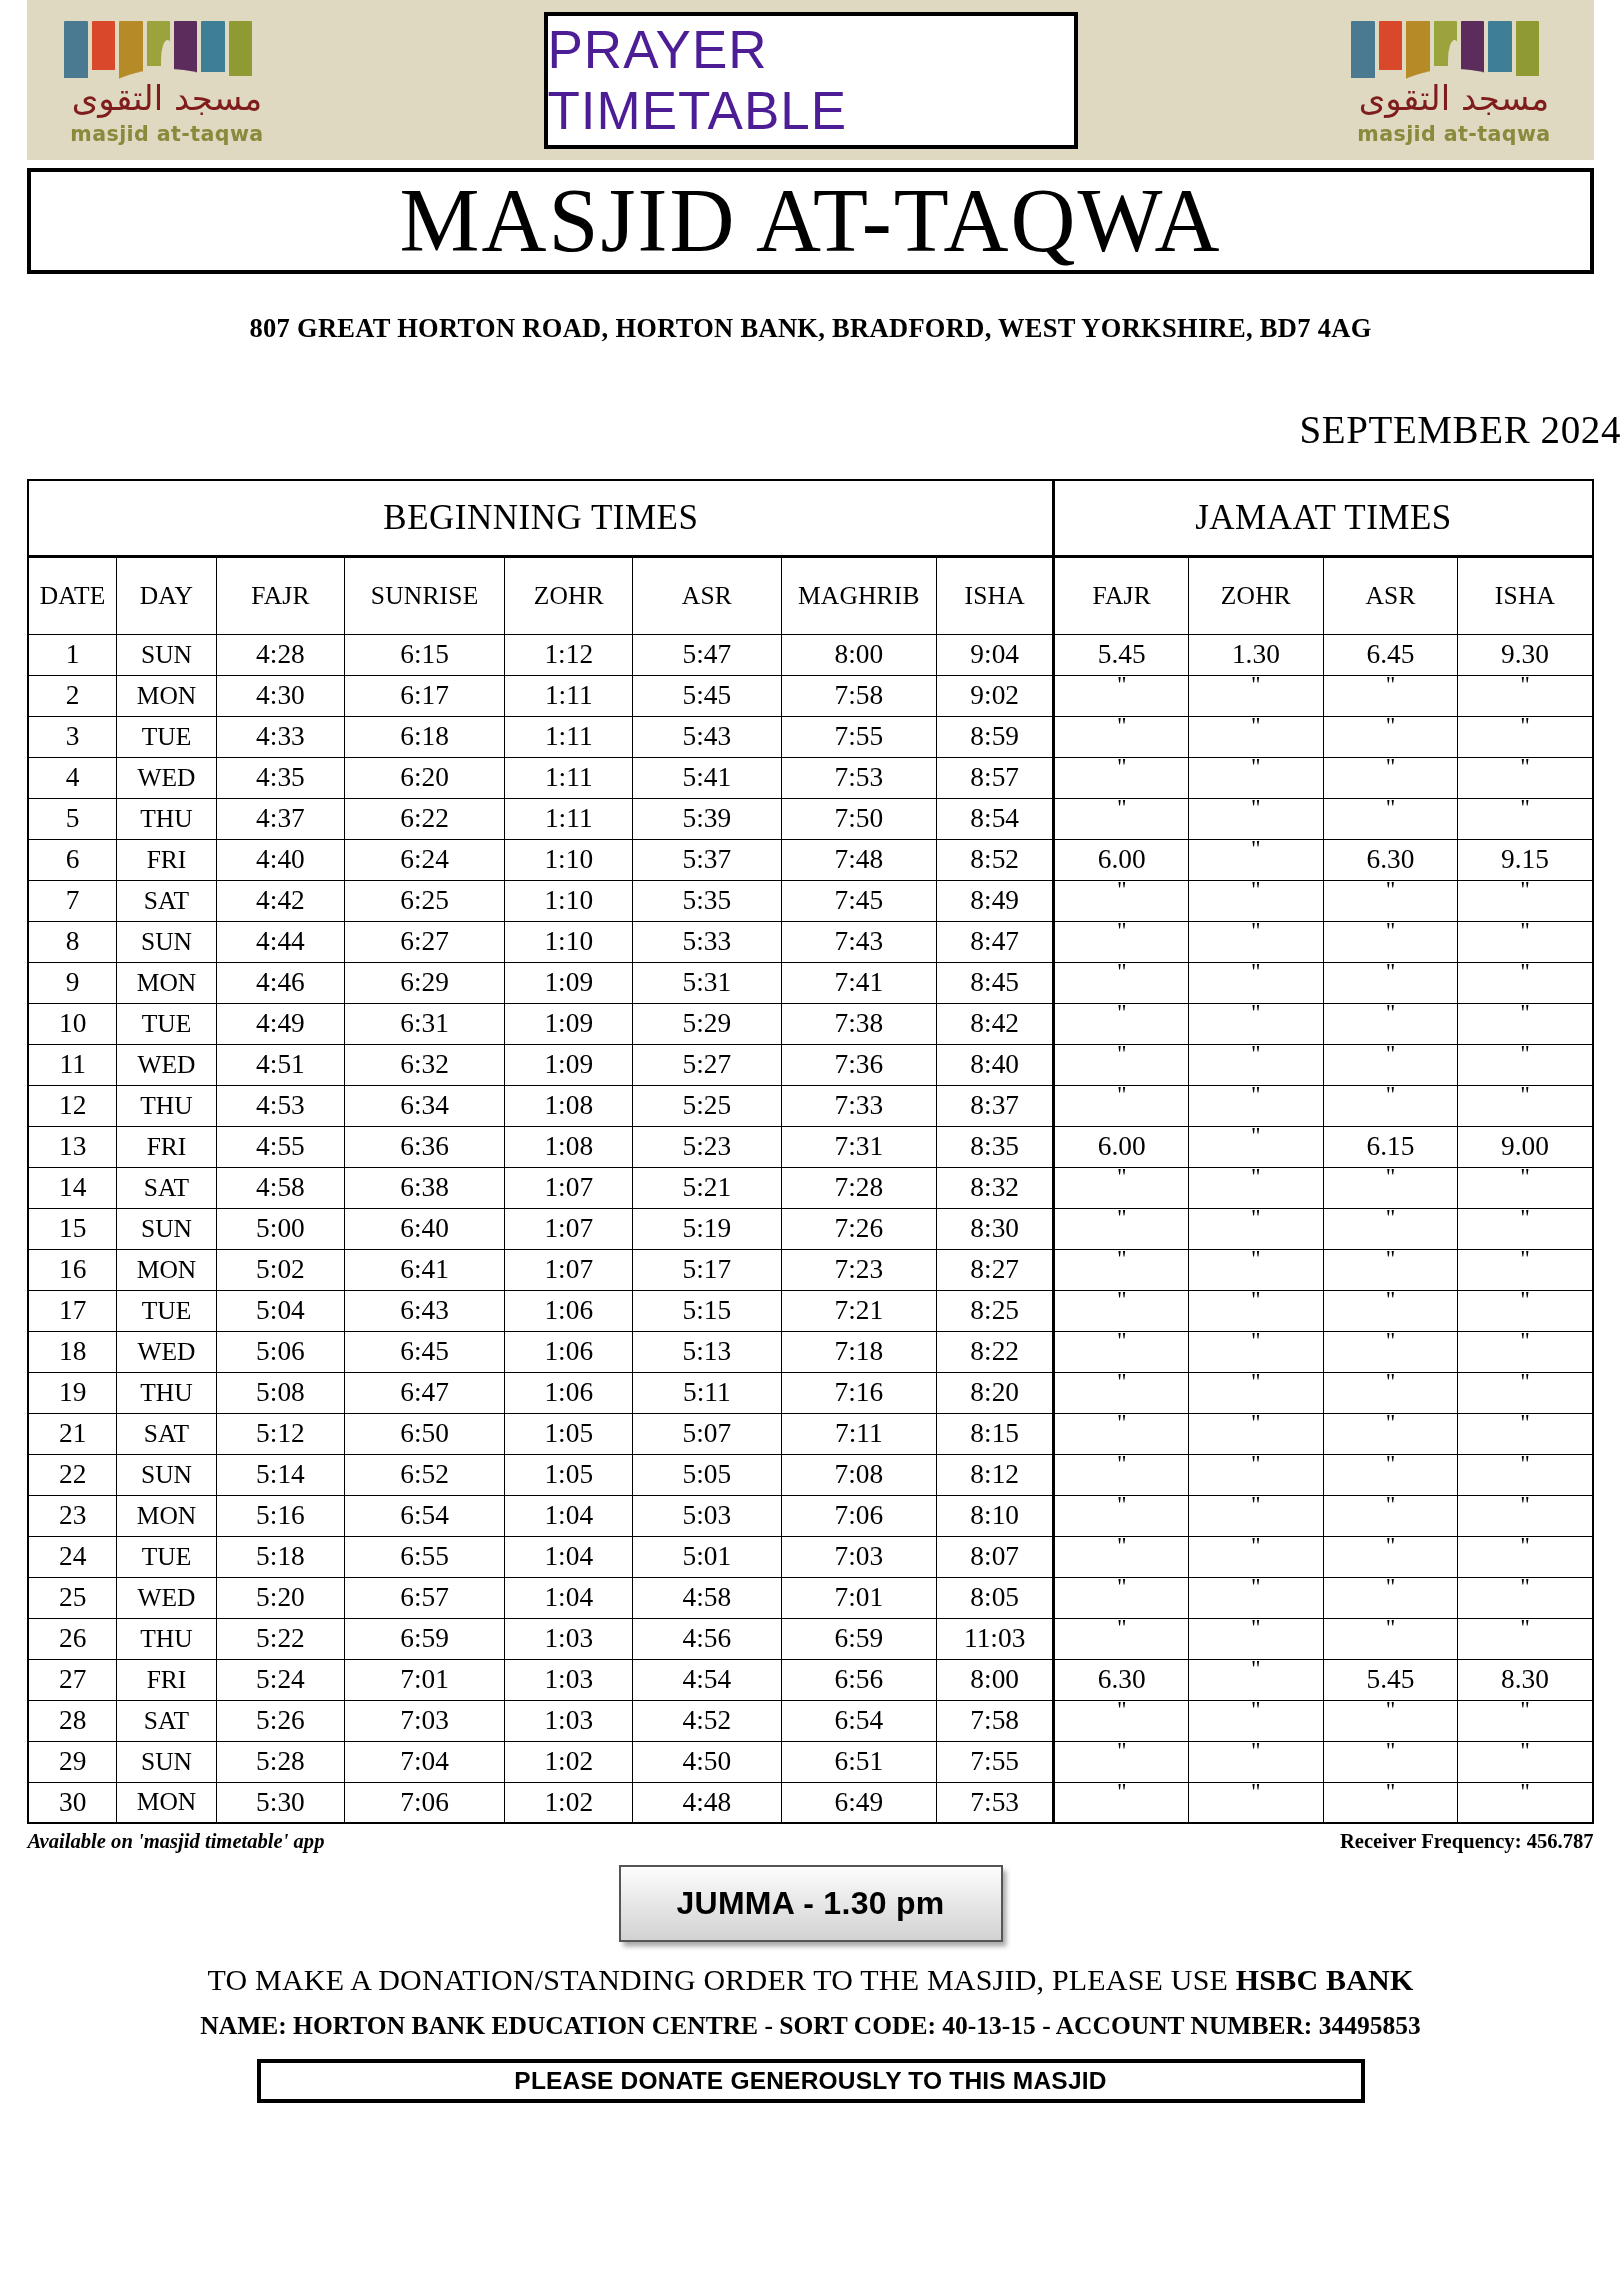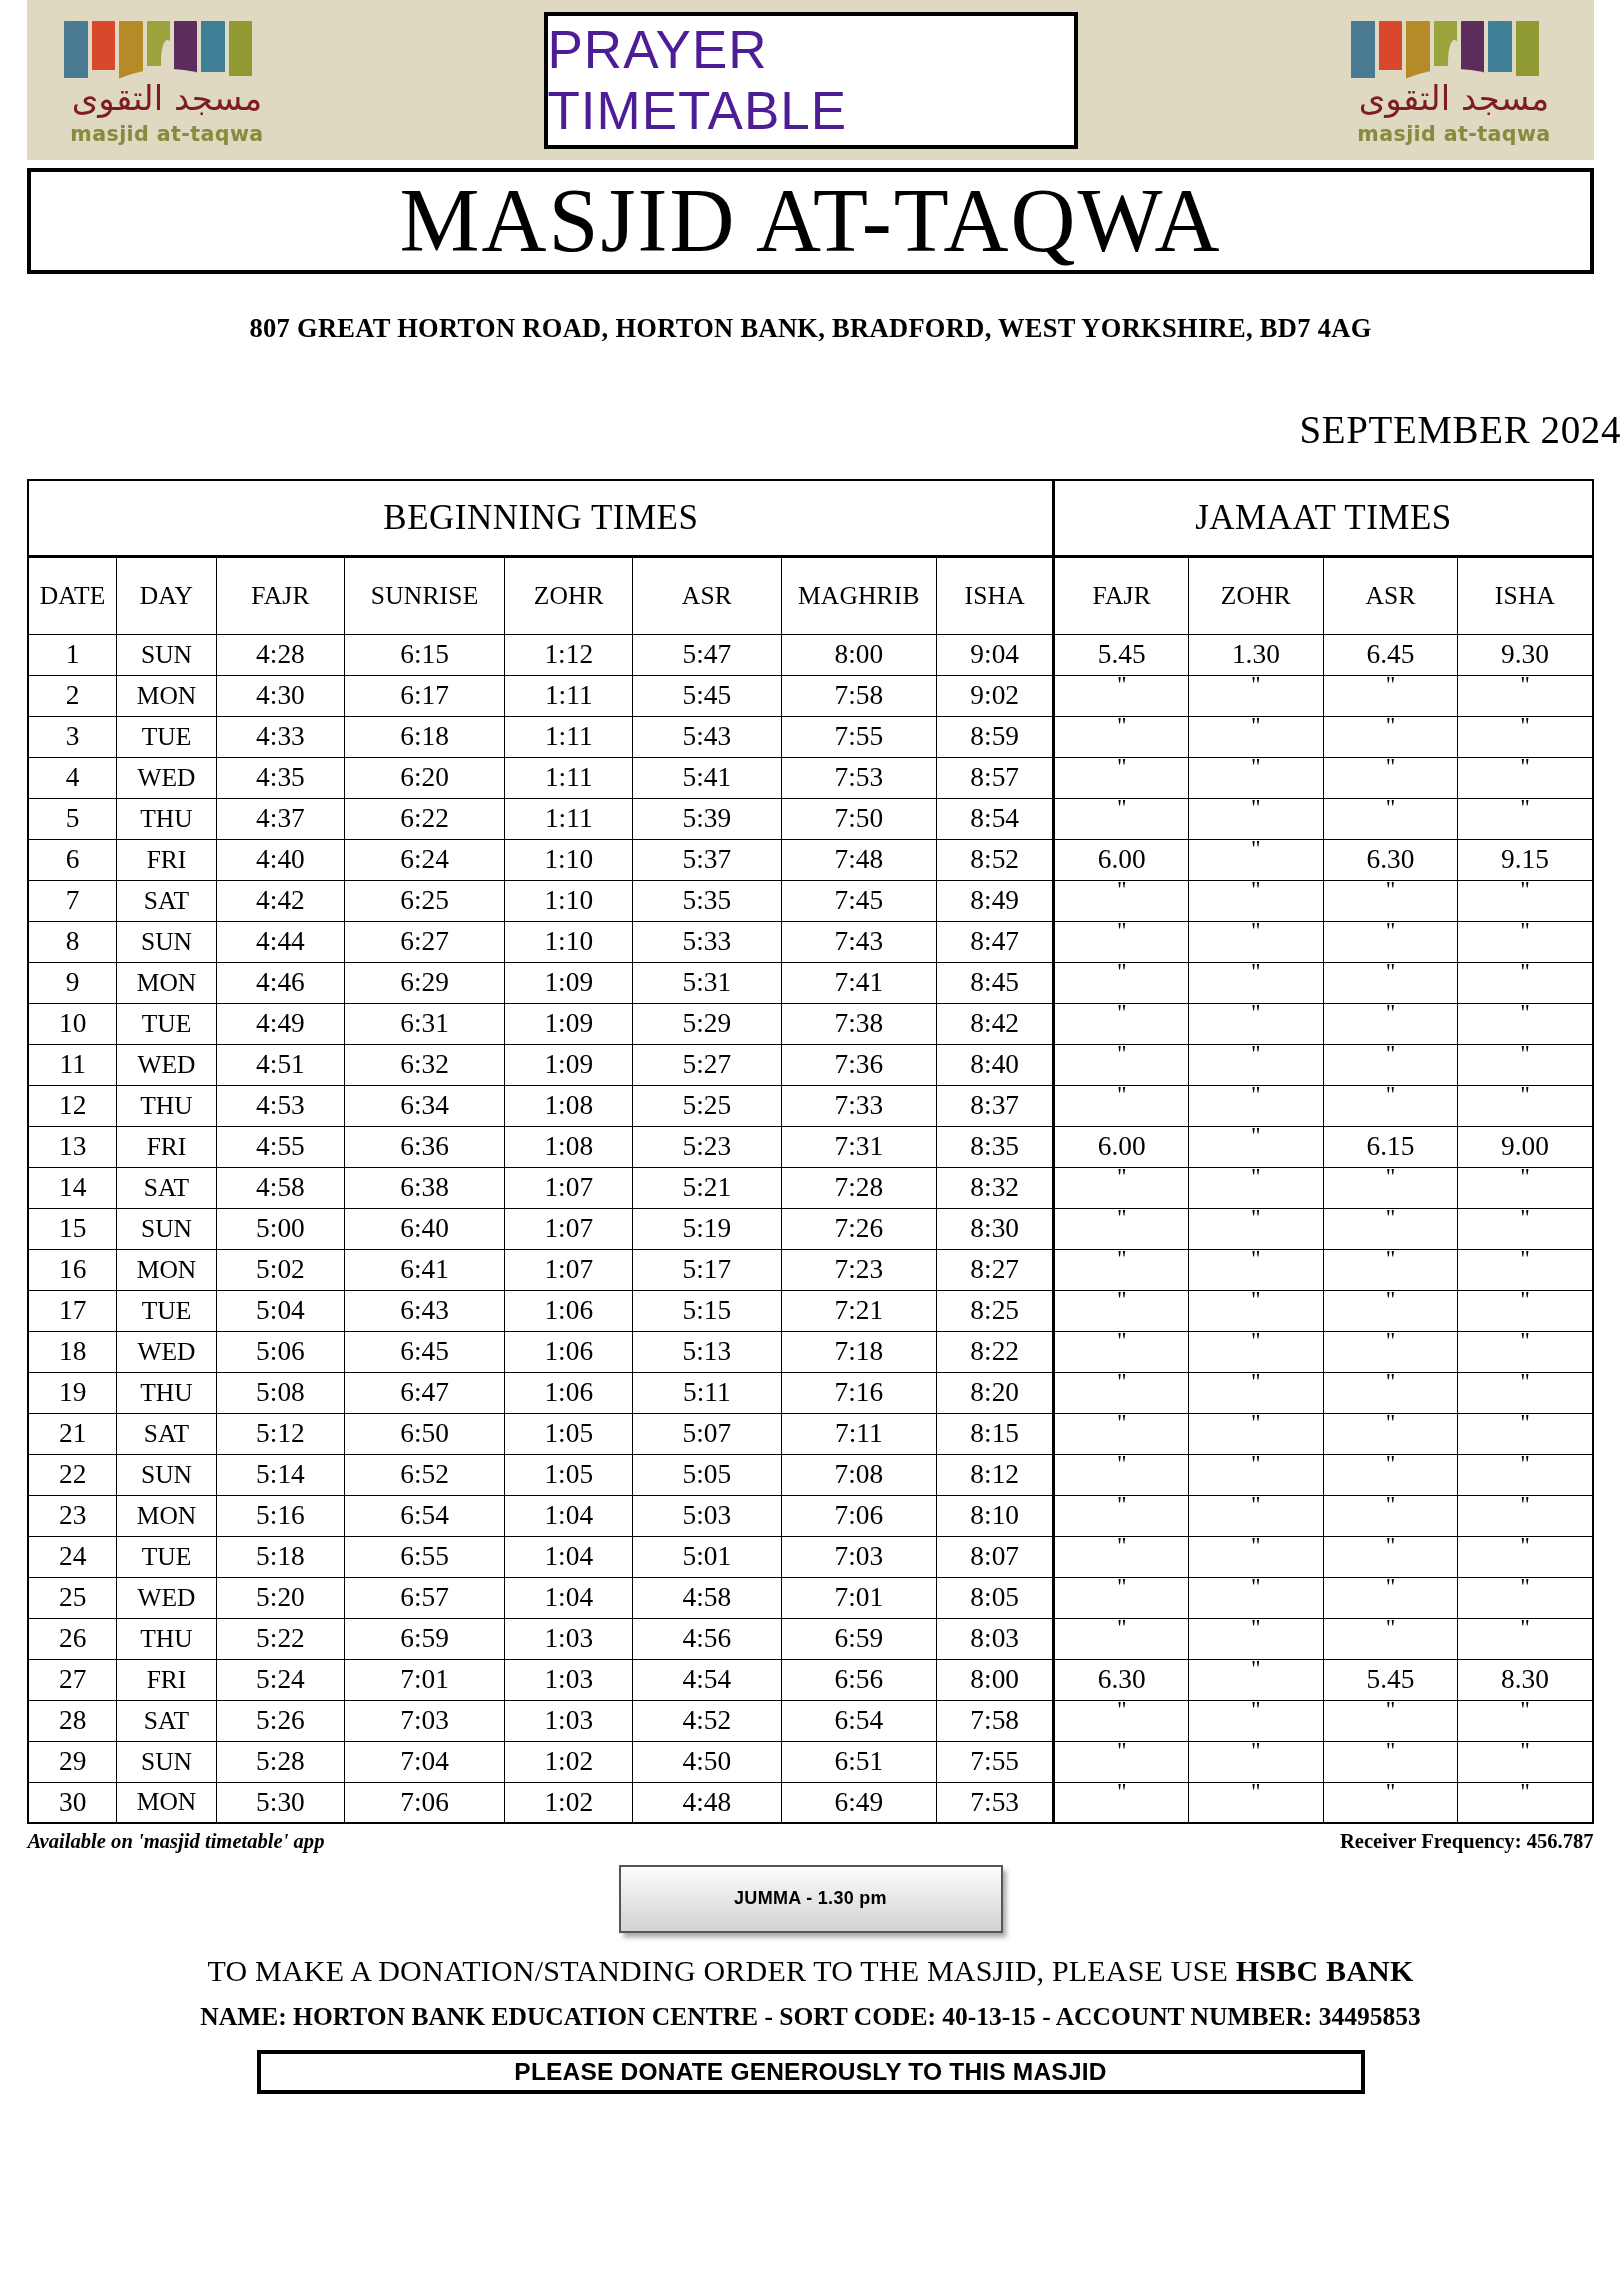--- a/index.html
+++ b/index.html
@@ -183,28 +183,28 @@
     display:flex;
     justify-content:space-between;
     align-items:flex-start;
     font-family:"Liberation Serif", serif;
     font-size:20.6px;
     font-weight:bold;
   }
   .under-row .left  { font-style:italic; }
   .jumma-wrap { margin-top:11.8px; display:flex; justify-content:center; }
   .jumma {
-    width:384px; height:68px;
+    width:384px; height:77px;
     background:linear-gradient(to bottom,#fdfdfd 0%,#e9e9e9 45%,#d2d2d2 100%);
     border:2px solid #555;
     box-shadow:3.9px 4.9px 4.9px rgba(0,0,0,.35);
     display:flex; align-items:center; justify-content:center;
     font-family:"Liberation Sans", sans-serif;
     font-weight:bold;
-    font-size:18px;
+    font-size:32px;
     letter-spacing:0.3px;
   }
   .donate1 {
     margin-top:21.6px;
     text-align:center;
     font-family:"Liberation Serif", serif;
     font-size:30px;
     letter-spacing:0.2px;
   }
   .donate1 b { font-weight:bold; }
@@ -650,21 +650,21 @@
           <td><span class="ditto">"</span></td>
         </tr>
         <tr>
           <td class="date-c">26</td>
           <td class="day-c">THU</td>
           <td>5:22</td>
           <td>6:59</td>
           <td>1:03</td>
           <td>4:56</td>
           <td>6:59</td>
-          <td>8:03</td>
+          <td>11:03</td>
           <td class="jsep"><span class="ditto">"</span></td>
           <td><span class="ditto">"</span></td>
           <td><span class="ditto">"</span></td>
           <td><span class="ditto">"</span></td>
         </tr>
         <tr>
           <td class="date-c">27</td>
           <td class="day-c">FRI</td>
           <td>5:24</td>
           <td>7:01</td>

